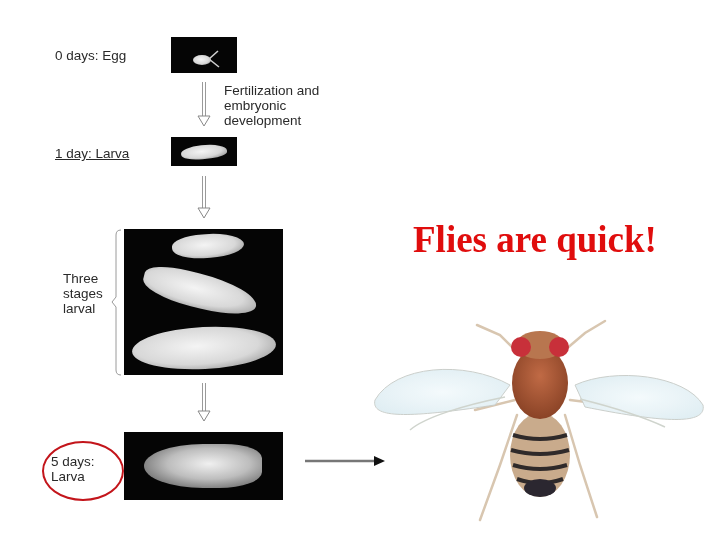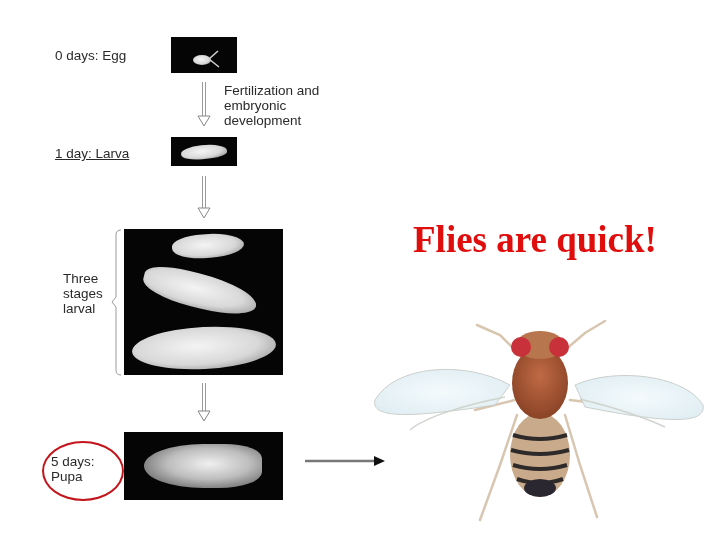--- a/index.html
+++ b/index.html
@@ -78,21 +78,21 @@
 
 <svg class="abs" style="left:196px; top:383px;" width="16" height="42">
   <line x1="6.5" y1="0" x2="6.5" y2="29" stroke="#9a9a9a" stroke-width="1"></line>
   <line x1="9.5" y1="0" x2="9.5" y2="29" stroke="#9a9a9a" stroke-width="1"></line>
   <path d="M2 28 L14 28 L8 38 Z" fill="#fff" stroke="#888" stroke-width="1"></path>
 </svg>
 
 <div class="circle"></div>
 <div class="label" style="left:51px; top:454px;">
   <div>5 days:</div>
-  <div>Pupa</div>
+  <div>Larva</div>
 </div>
 <div class="photo" style="left:124px; top:432px; width:159px; height:68px;">
   <div class="blob" style="left:20px; top:12px; width:118px; height:44px; border-radius:55% 35% 40% 55%; background:radial-gradient(ellipse at 55% 45%, #f0f0f0 0%, #bdbdbd 45%, #7a7a7a 75%, rgba(0,0,0,0) 100%);"></div>
 </div>
 
 <svg class="abs" style="left:304px; top:454px;" width="82" height="14">
   <line x1="1" y1="7" x2="72" y2="7" stroke="#777" stroke-width="2.5"></line>
   <path d="M70 2 L81 7 L70 12 Z" fill="#111"></path>
 </svg>
 

